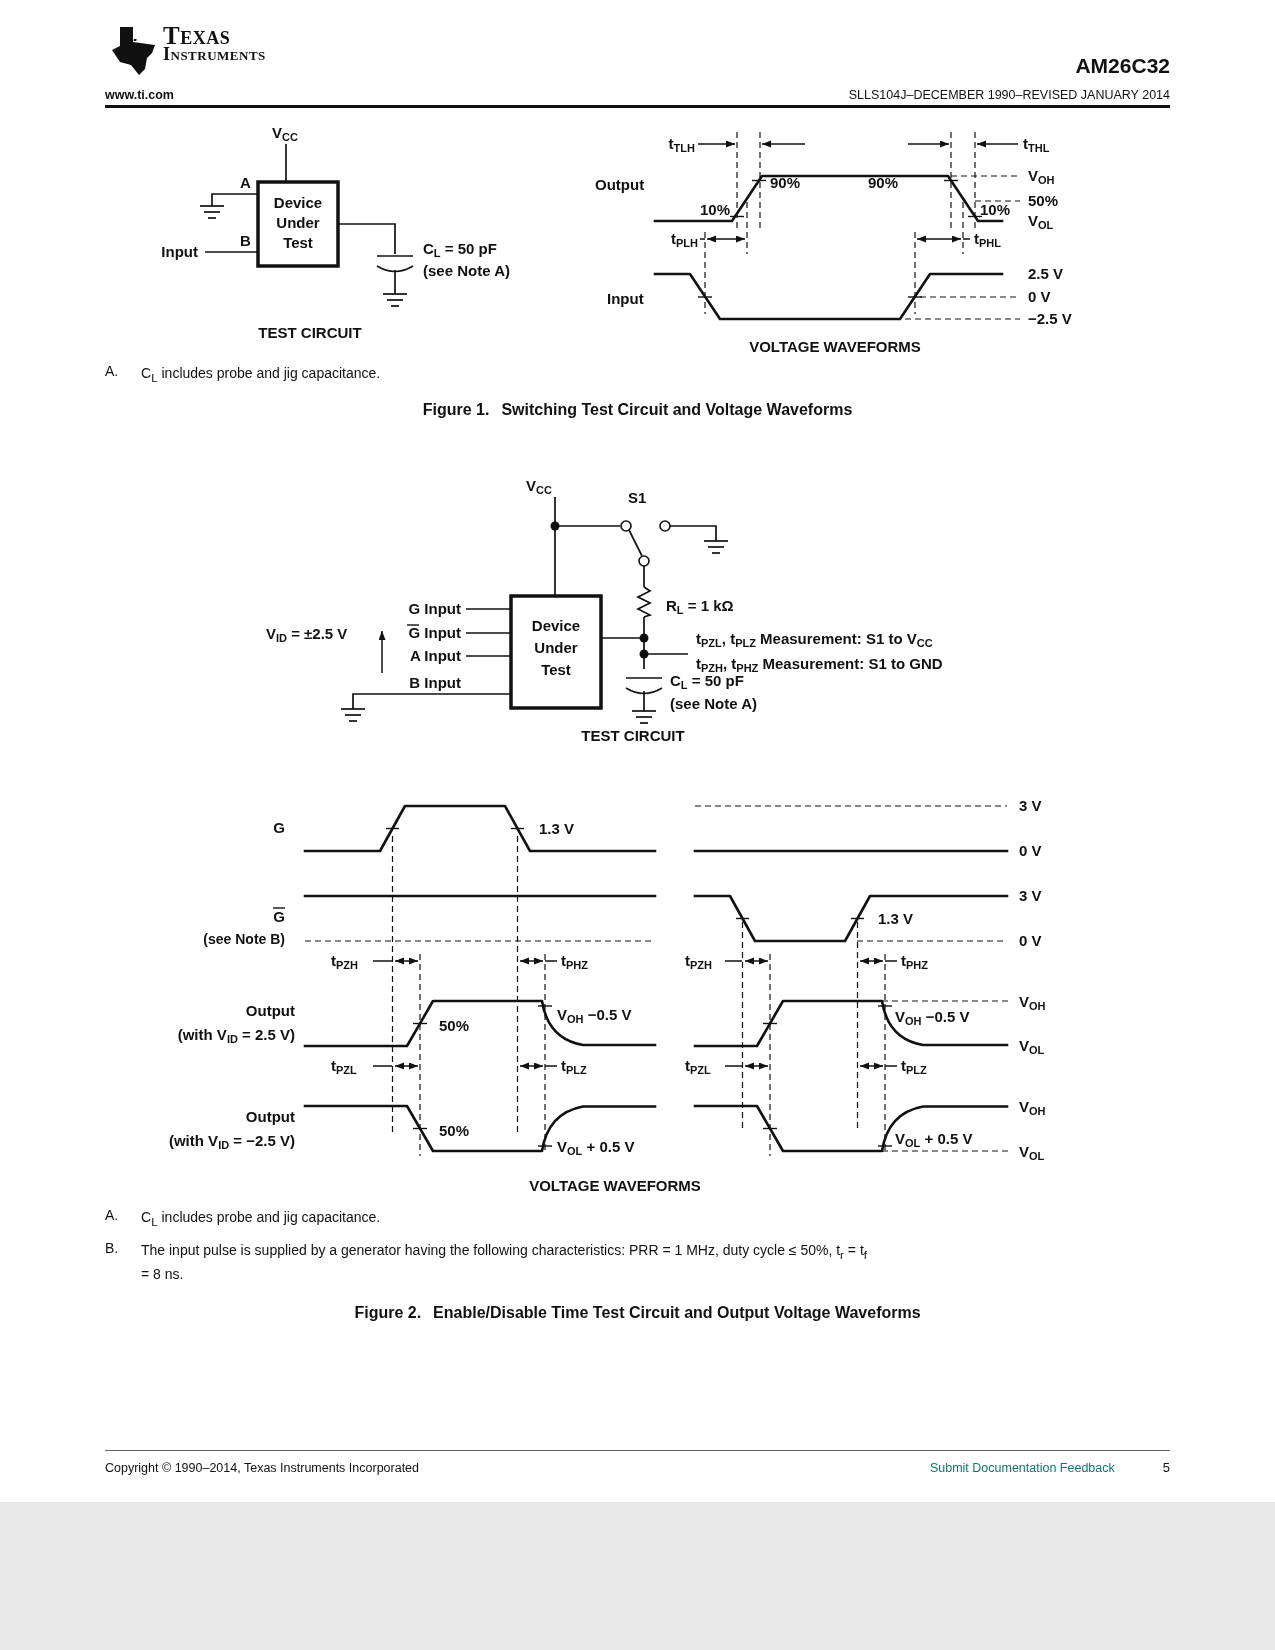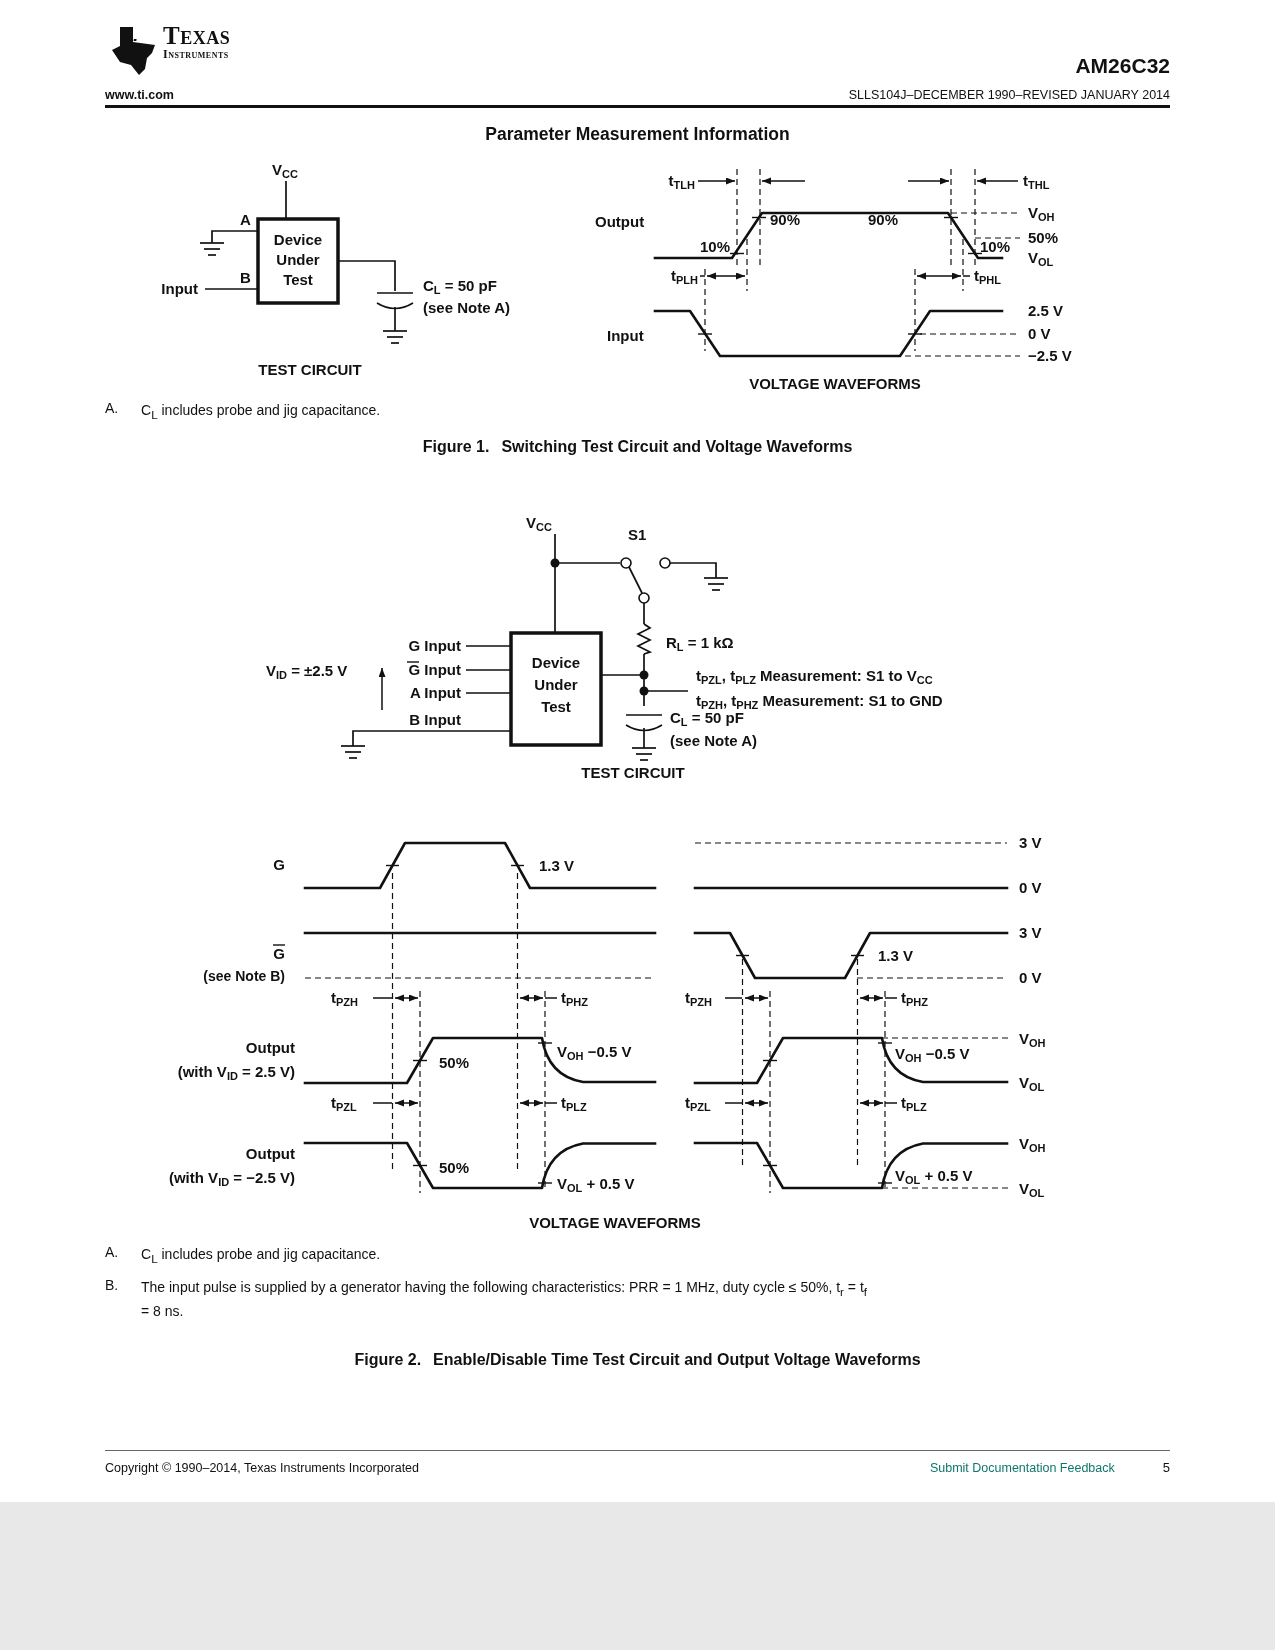--- a/index.html
+++ b/index.html
@@ -4,21 +4,21 @@
 <style>
   html,body{margin:0;padding:0;background:#e8e8e8;}
   .page{width:1275px;height:1502px;background:#ffffff;box-sizing:border-box;
         padding:26px 105px 0 105px;display:flex;flex-direction:column;
         font-family:"Liberation Sans",sans-serif;color:#111;position:relative;}
   
   .logo-row{display:flex;justify-content:space-between;align-items:flex-start;}
   .logo{display:flex;align-items:flex-start;gap:6px;}
   .brand{font-family:"Liberation Serif",serif;font-variant:small-caps;font-weight:bold;color:#111;}
   .brand .l1{font-size:25px;line-height:20px;letter-spacing:0.5px;}
-  .brand .l2{font-size:12px;line-height:17px;letter-spacing:0.5px;}
+  .brand .l2{font-size:18px;line-height:17px;letter-spacing:0.5px;}
   .part-number{font-size:21px;font-weight:bold;margin-top:28px;}
   .meta-row{display:flex;justify-content:space-between;align-items:baseline;margin-top:10px;gap:44px;}
   .website{font-size:12.5px;font-weight:bold;}
   .doc-code{font-size:12.5px;}
   .rule{height:3px;background:#111;margin-top:3px;}
   .page-title{text-align:center;font-size:17.5px;font-weight:bold;margin:16px 0 0 0;}
   
   .fig1-row{display:flex;margin-top:6px;}
   .note{font-size:14px;margin-top:4px;display:flex;}
   .note .nlabel{width:36px;flex:none;}
@@ -68,21 +68,20 @@
       </div>
       <div class="part-number">AM26C32</div>
     </div>
     <div class="meta-row">
       <span class="website link" style="color:#111">www.ti.com</span>
       <span class="doc-code">SLLS104J–DECEMBER 1990–REVISED JANUARY 2014</span>
     </div>
     <div class="rule"></div>
   </header>
 
-  <h1 class="page-title">Parameter Measurement Information</h1>
 
   <section>
     <div class="fig1-row" style="margin-left:45px;">
 
       <svg width="440" height="245" viewBox="0 0 440 245">
         <defs>
           <marker id="ah" markerUnits="userSpaceOnUse" markerWidth="10" markerHeight="8" refX="9" refY="3.5" orient="auto">
             <path d="M0,0 L9,3.5 L0,7 Z" fill="#111"></path>
           </marker>
         </defs>
@@ -380,21 +379,21 @@
       <span class="nlabel">A.</span>
       <span class="ntext"><span>C</span><sub>L</sub><span> includes probe and jig capacitance.</span></span>
     </div>
     <div class="note" style="margin-top:10px;">
       <span class="nlabel">B.</span>
       <span class="ntext">
         <span>The input pulse is supplied by a generator having the following characteristics: PRR = 1 MHz, duty cycle ≤ 50%, t</span><sub>r</sub><span> = t</span><sub>f</sub><br>
         <span>= 8 ns.</span>
       </span>
     </div>
-    <div class="fig-caption" style="margin-top:30px;">
+    <div class="fig-caption" style="margin-top:20px;">
       <span class="cap-prefix">Figure 2.</span><span>Enable/Disable Time Test Circuit and Output Voltage Waveforms</span>
     </div>
   </section>
 
   <footer>
     <div class="footer-rule"></div>
     <div class="footer-row">
       <span>Copyright © 1990–2014, Texas Instruments Incorporated</span>
       <span class="spacer"></span>
       <a class="link">Submit Documentation Feedback</a>

